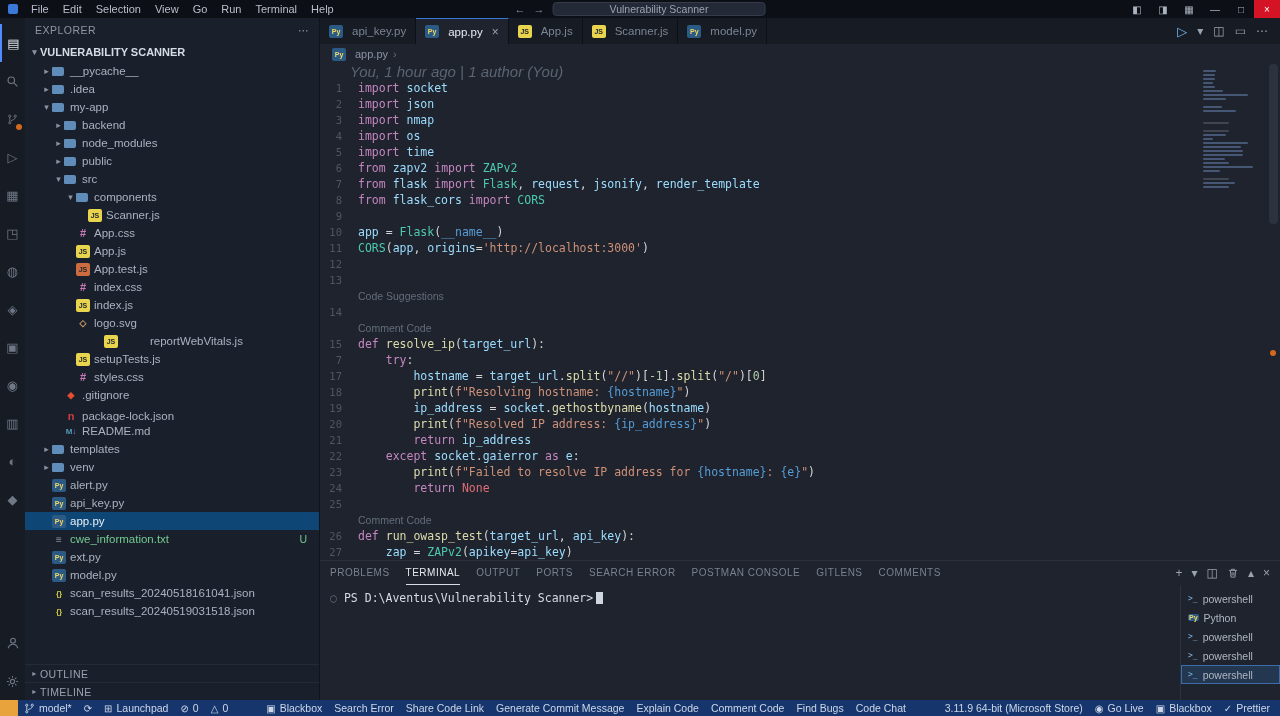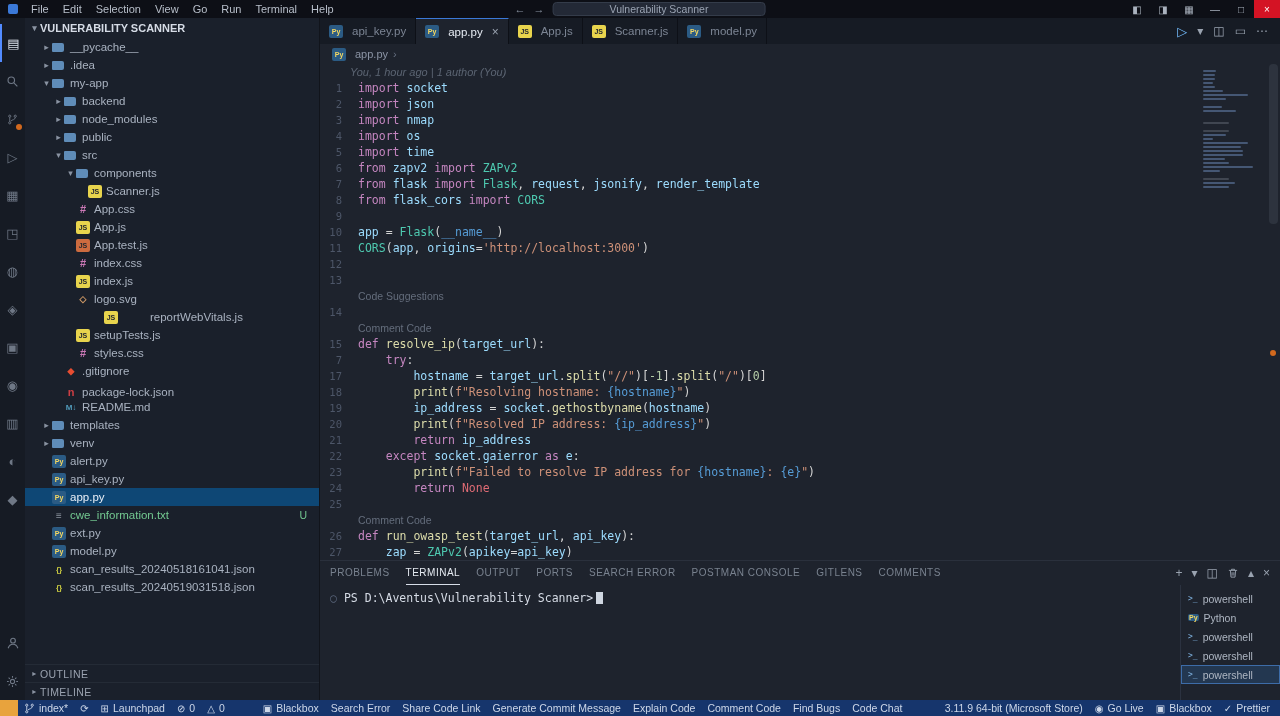--- a/index.html
+++ b/index.html
@@ -54,21 +54,21 @@
 .tabbar{height:26px;background:#161b24;display:flex;align-items:stretch;flex:none}
 #tabs{display:flex}
 .tab{display:flex;align-items:center;padding:0 9px;font-size:11.5px;color:#7c8594;background:#161b24;border-right:1px solid #0d1017;gap:5px}
 .tab.on{background:#1e232d;color:#e6ebf3;border-top:1px solid #3b79d8}
 .tab-close{margin-left:4px;color:#9aa3b0;font-size:12px}
 .ed-actions{margin-left:auto;display:flex;align-items:center;gap:10px;padding-right:12px;color:#9aa3b0;font-size:12px}
 .ed-act.run{color:#75beff;font-size:13px}
 .breadcrumb{height:20px;display:flex;align-items:center;padding-left:12px;font-size:11px;color:#8b94a5;gap:5px;flex:none}
 .bc-sep::before{content:"›";color:#667080}
 .code-wrap{flex:1;position:relative;overflow:hidden}
-.blame{height:16px;line-height:16px;padding-left:30px;color:#5b6472;font-size:11px;font-style:italic}
+.blame{height:16px;line-height:16px;padding-left:30px;color:#5b6472;font-size:15px;font-style:italic}
 .cl{display:flex;height:16px;line-height:16px;font-family:"DejaVu Sans Mono",monospace;font-size:11.5px;white-space:pre}
 .ln{width:38px;flex:none;text-align:right;padding-right:16px;color:#4d5668;font-size:10.5px}
 .ct{flex:1;min-width:0}
 .ct.lens{color:#646d7c;font-size:10.5px;font-family:"Liberation Sans",sans-serif}
 .tk-k{color:#c586c0}.tk-i{color:#9cdcfe}.tk-t{color:#d4d4d4}.tk-f{color:#dcdcaa}.tk-c{color:#4ec9b0}
 .tk-s{color:#ce9178}.tk-n{color:#b5cea8}.tk-m{color:#569cd6}.tk-x{color:#e06c75}
 .minimap{position:absolute;top:2px;right:15px;width:62px;display:flex;flex-direction:column;gap:2px;padding-top:4px}
 .mbar{height:2px;background:rgba(125,160,215,.42);border-radius:1px}
 .mbar.lensbar{background:rgba(130,138,150,.35)}
 .scrollbar{position:absolute;top:0;right:0;width:13px;bottom:0}
@@ -169,20 +169,24 @@
       </div>
       <div class="ab-item">
         <svg viewBox="0 0 16 16" width="13" height="13" fill="none" stroke="currentColor" stroke-width="1.3">
           <circle cx="8" cy="8" r="2.6"></circle>
           <path d="M8 1.2v2.2M8 12.6v2.2M1.2 8h2.2M12.6 8h2.2M3.2 3.2l1.6 1.6M11.2 11.2l1.6 1.6M12.8 3.2l-1.6 1.6M4.8 11.2l-1.6 1.6"></path>
         </svg>
       </div>
     </div>
 
   <div class="sidebar">
+    <div class="sb-head">
+      <span>EXPLORER</span>
+      <span class="sb-more"></span>
+    </div>
     <div class="sb-root">
       <span>VULNERABILITY SCANNER</span>
     </div>
     <div class="tree" id="tree">
         <div class="trow" style="padding-left: 16px;">
           <span class="chev">▸</span>
           <span class="fic fi-fo"></span>
           <span class="tlabel">__pycache__</span>
         </div>
         <div class="trow" style="padding-left: 16px;">
@@ -521,21 +525,21 @@
   <div id="sbLeft">
       <span class="sb-item">
         <span class="sbi">
           <svg viewBox="0 0 16 16" width="11" height="11" fill="none" stroke="currentColor" stroke-width="1.3">
             <circle cx="4" cy="3.2" r="1.6"></circle>
             <circle cx="12" cy="3.2" r="1.6"></circle>
             <circle cx="4" cy="12.8" r="1.6"></circle>
             <path d="M4 4.8v6.4M12 4.8c0 4-4.5 3.2-6.5 5.5"></path>
           </svg>
         </span>
-        <span>index*</span>
+        <span>model*</span>
       </span>
       <span class="sb-item">
         <span class="sbi">⟳</span>
       </span>
       <span class="sb-item">
         <span class="sbi">⊞</span>
         <span>Launchpad</span>
       </span>
       <span class="sb-item">
         <span class="sbi">⊘</span>

